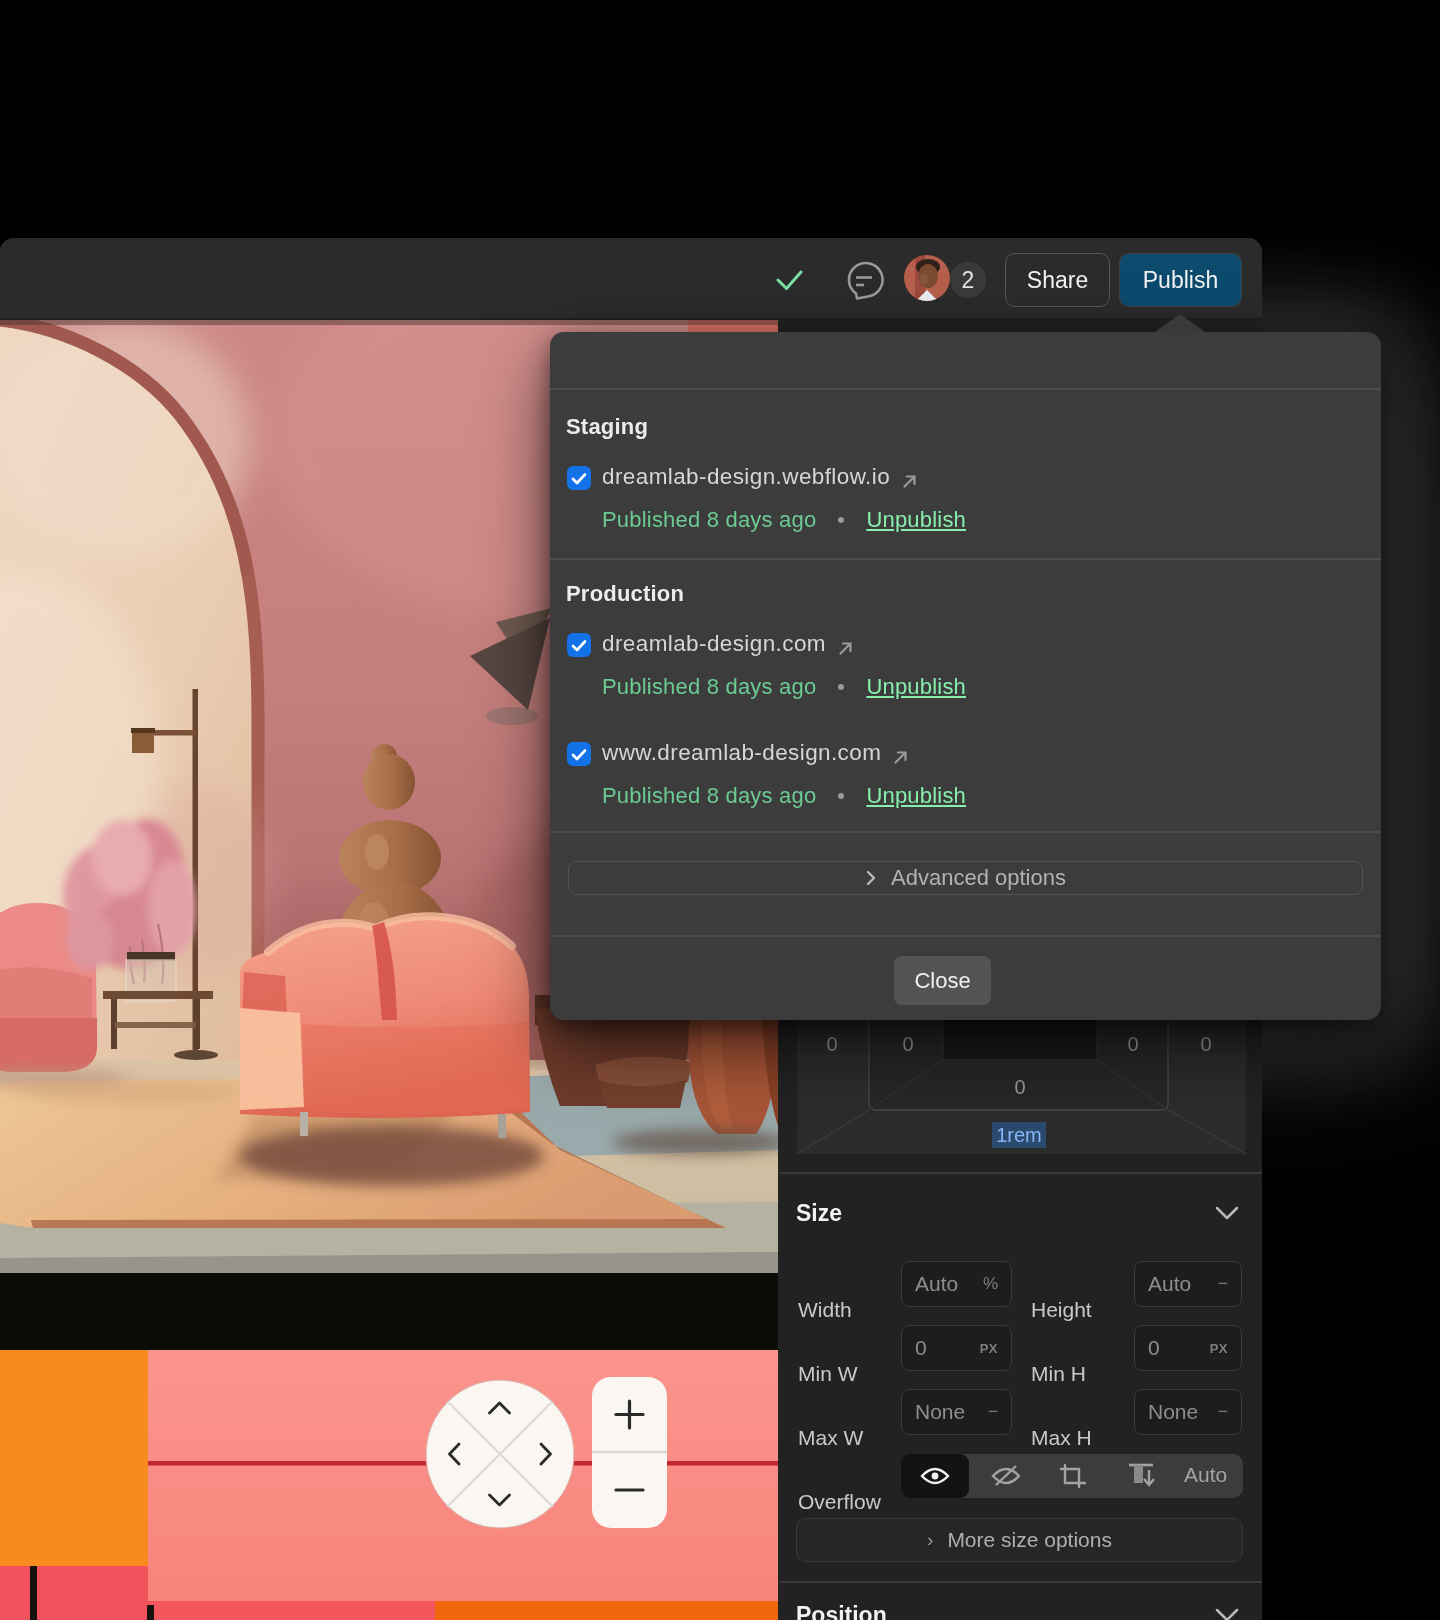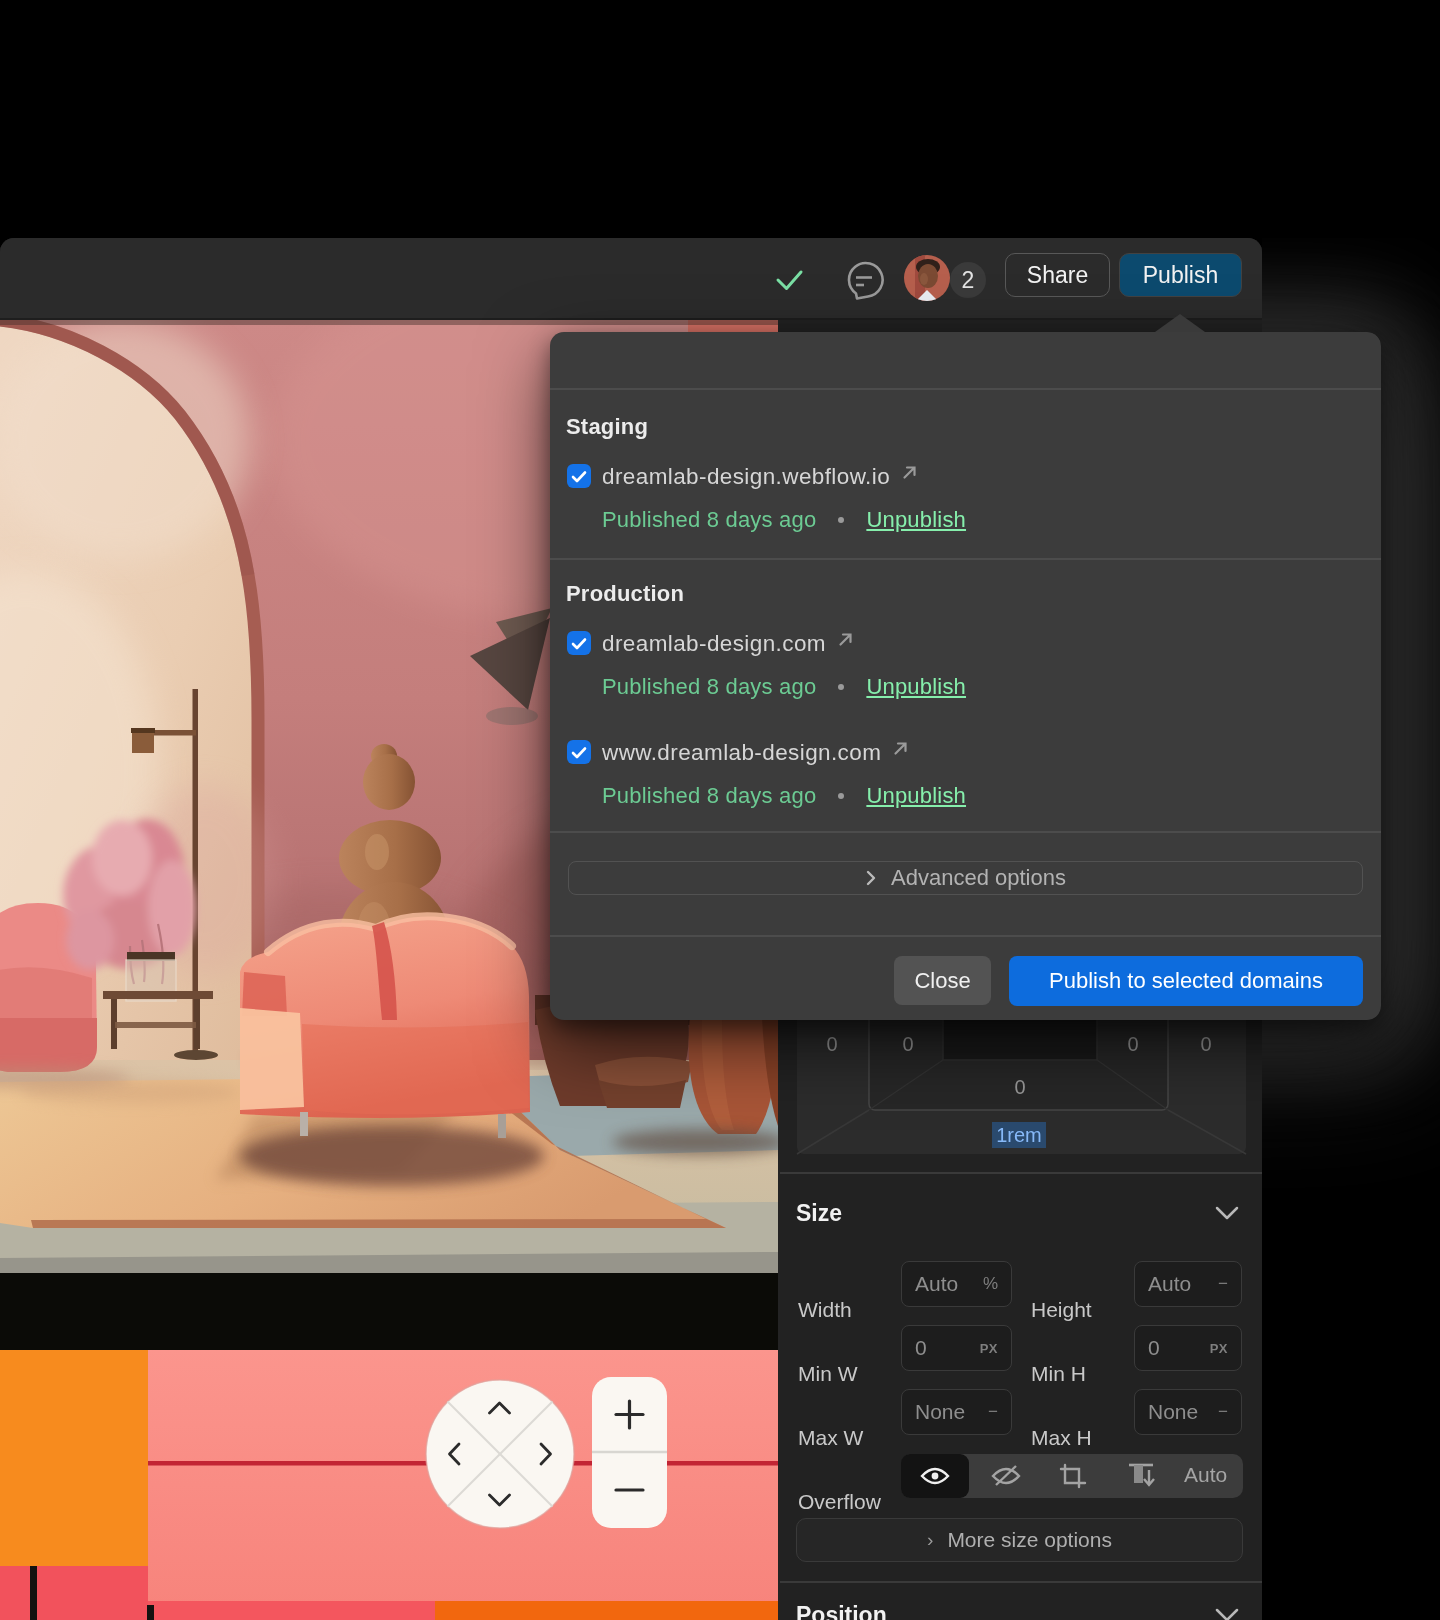--- a/index.html
+++ b/index.html
@@ -11,40 +11,40 @@
   #app { position:absolute; left:0; top:238px; width:1262px; height:1382px;
     background:#232323; border-radius:14px 14px 0 0; overflow:hidden; }
   #toolbar { position:absolute; left:0; top:0; width:100%; height:82px;
     background:#2b2b2b; border-bottom:2px solid #1e1e1e; }
   #canvas { position:absolute; left:0; top:82px; width:778px; height:1300px;
     background:#0b0b07; }
   #panel { position:absolute; left:780px; top:82px; width:482px; height:1300px;
     background:#222222; }
 
   
-  .tbtn { position:absolute; top:15px; height:44px; border-radius:10px;
+  .tbtn { position:absolute; top:15px; height:54px; border-radius:10px;
     color:#f2f2f2; font-size:23px; display:flex; align-items:center;
     justify-content:center; }
   #share { left:1005px; width:105px; border:1.5px solid #585858; }
   #publish { left:1119px; width:123px; background:#0c4a6e; border:1px solid #424242; }
   #badge { position:absolute; left:950px; top:24px; width:36px; height:36px;
     border-radius:50%; background:#3a3a3a; color:#e3e3e3; font-size:23px;
     display:flex; align-items:center; justify-content:center; }
 
   
   #popup { position:absolute; left:550px; top:332px; width:831px; height:688px;
     background:#3c3c3c; border-radius:14px;
     box-shadow:0 26px 70px rgba(0,0,0,.6), 0 8px 22px rgba(0,0,0,.45);
     color:#d6d6d6; }
   #notch { position:absolute; left:605px; top:-18px; width:50px; height:18px; }
   .pdiv { position:absolute; left:0; width:100%; height:1.5px; background:#4c4c4c; }
   .ptitle { position:absolute; left:18px; top:13px; font-size:25px; font-weight:bold;
     color:#ededed; letter-spacing:.3px; }
   .psec { position:absolute; left:16px; font-size:22px; font-weight:bold; color:#ececec; letter-spacing:.2px; }
-  .prow { position:absolute; left:17px; display:flex; align-items:flex-start; gap:11px;
+  .prow { position:absolute; left:17px; display:flex; align-items:flex-end; gap:11px;
     font-size:22.5px; color:#d6d6d6; letter-spacing:.4px; }
   .cbx { width:24px; height:24px; border-radius:6px; background:#1472e8;
     display:flex; align-items:center; justify-content:center; flex:none; }
   .pub { position:absolute; left:52px; font-size:22px; color:#6ccb93;
     display:flex; align-items:center; gap:0; letter-spacing:.2px; }
   .pub .dot { width:6px; height:6px; border-radius:50%; background:#9a9a9a; margin:0 22px; display:inline-block; }
   .pub .un { color:#86efac; text-decoration:underline; }
   #advbtn { position:absolute; left:18px; top:529px; width:795px; height:34px;
     border:1.5px solid #525252; border-radius:8px; display:flex; align-items:center;
     justify-content:center; color:#b3b3b3; font-size:22px; gap:14px; }
@@ -440,14 +440,13 @@
       <span class="dot"></span>
       <span class="un">Unpublish</span>
     </div>
   <div class="pdiv" style="top:499px"></div>
 
   <div id="advbtn"><svg width="12" height="18" viewBox="0 0 12 18">
         <polyline points="3,3 9,9 3,15" fill="none" stroke="#bbbbbb" stroke-width="2.4" stroke-linecap="round" stroke-linejoin="round"></polyline>
       </svg>Advanced options</div>
   <div class="pdiv" style="top:603px"></div>
   <div id="closebtn">Close</div>
-  <div id="bluebtn">Publish to selected domains</div>
 </div>
 
 </body></html>

